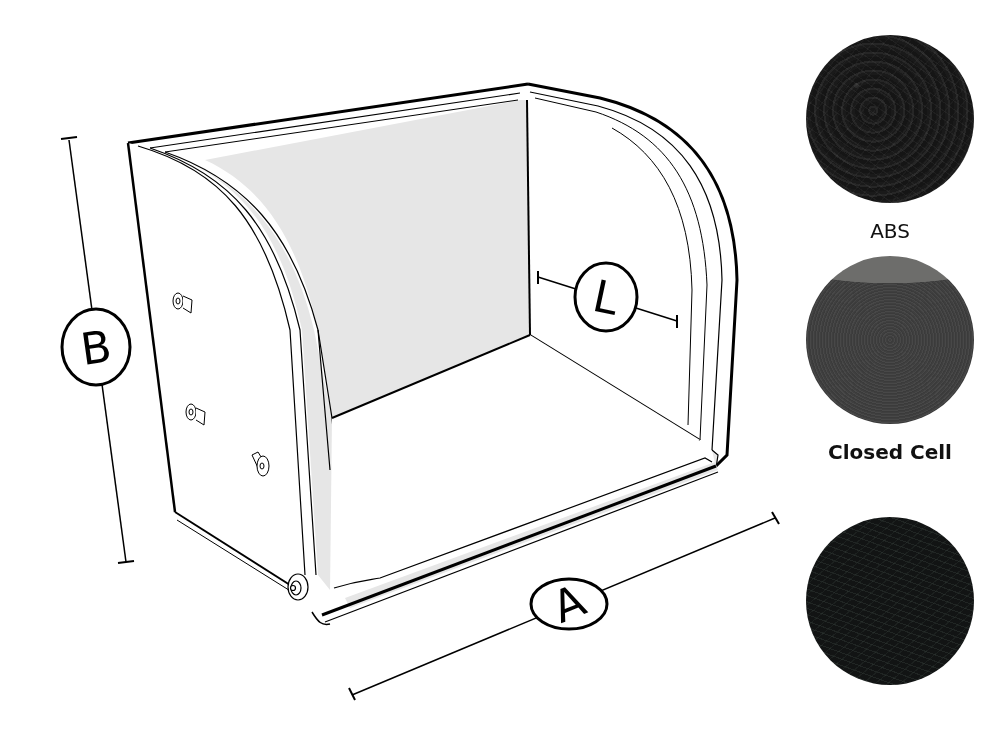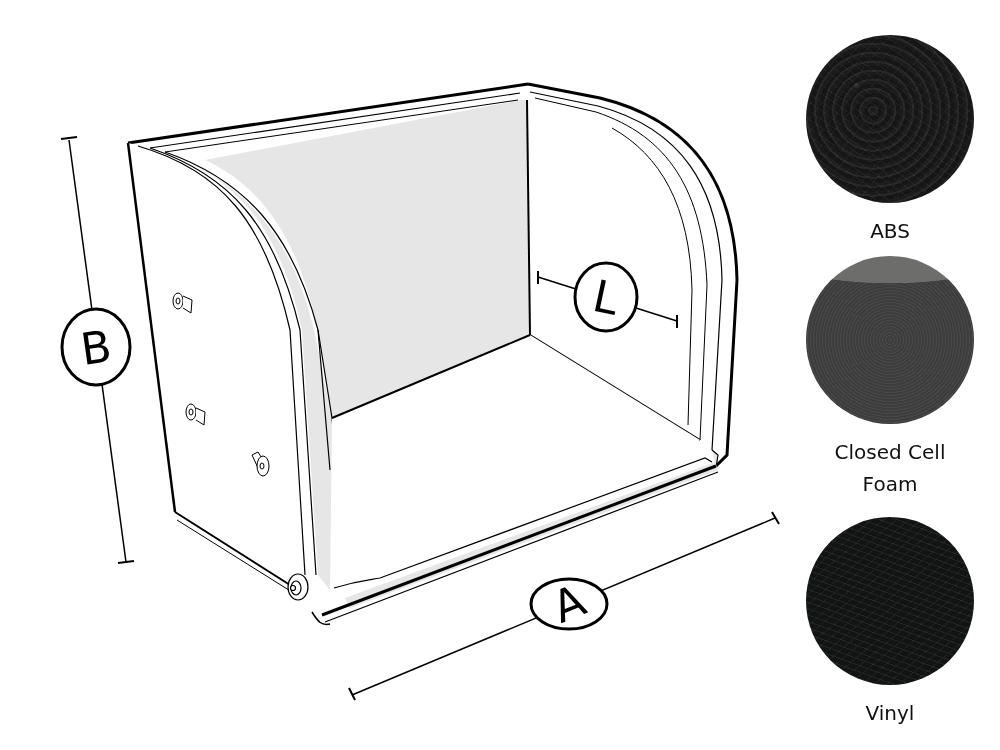--- a/index.html
+++ b/index.html
@@ -180,25 +180,23 @@
   </g>
   <text class="dim-label" x="606" y="313" text-anchor="middle" transform="rotate(12 606 297)">L</text>
 </svg>
 
 <div class="swatch-col">
   <div class="swatch" style="top: 35px;">
     <div class="disc abs-disc"></div>
     <div class="label">ABS</div>
   </div>
 
-  <div class="swatch" style="top: 256px;">
+  <div class="swatch" style="top: 256px; font-weight: bold;">
     <div class="disc foam-disc"></div>
     <div class="label">
       <div>Closed Cell</div>
-      <div>Foam</div>
     </div>
   </div>
 
   <div class="swatch" style="top: 517px;">
     <div class="disc vinyl-disc"></div>
-    <div class="label">Vinyl</div>
   </div>
 </div>
 
 </body></html>

